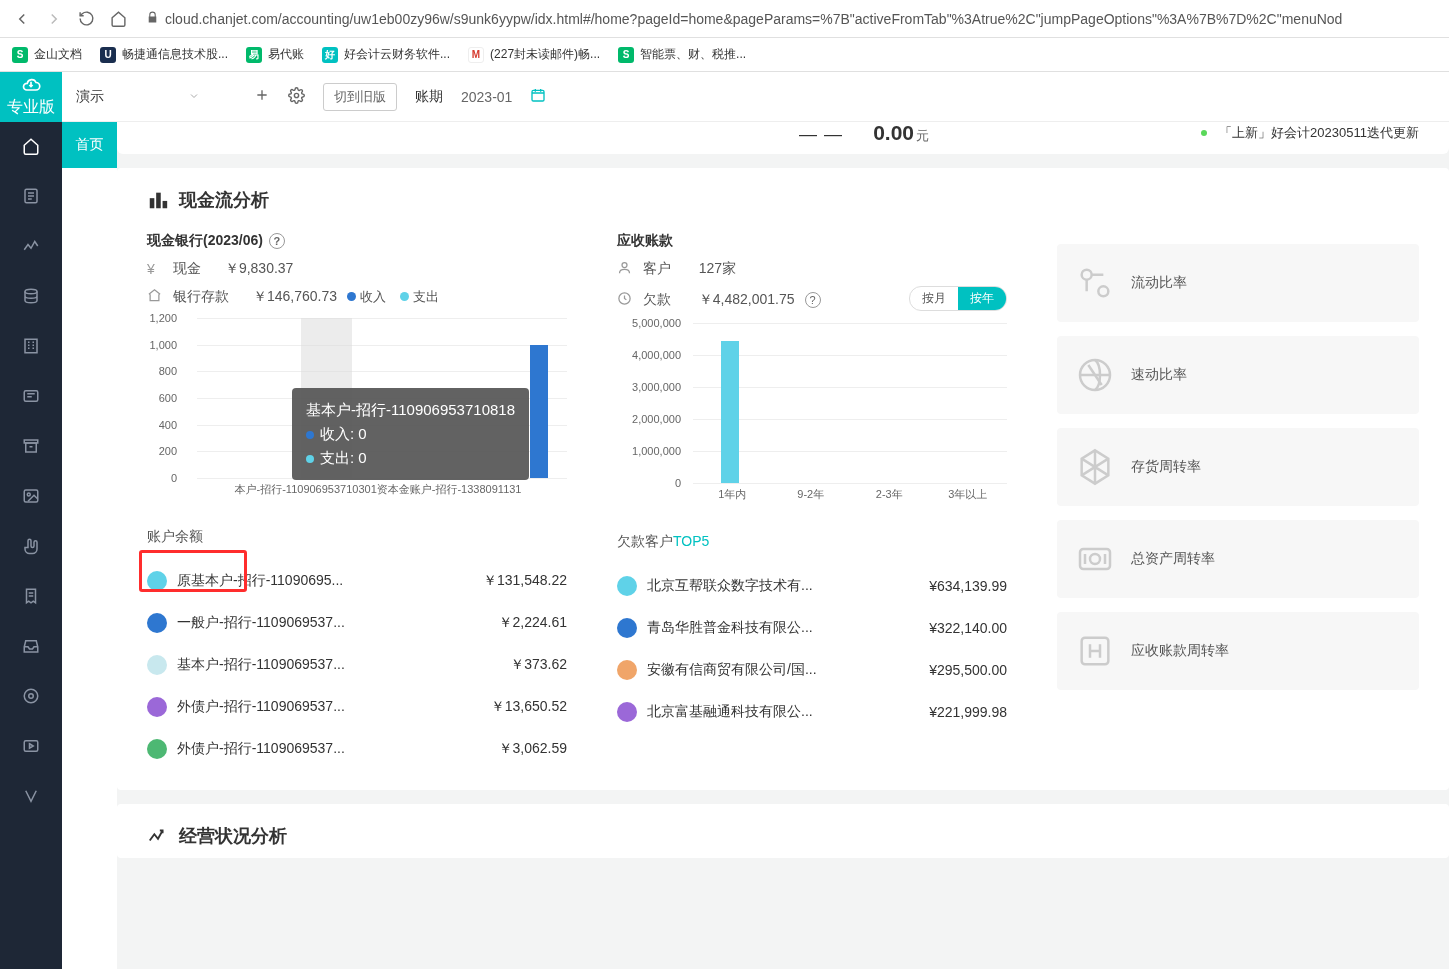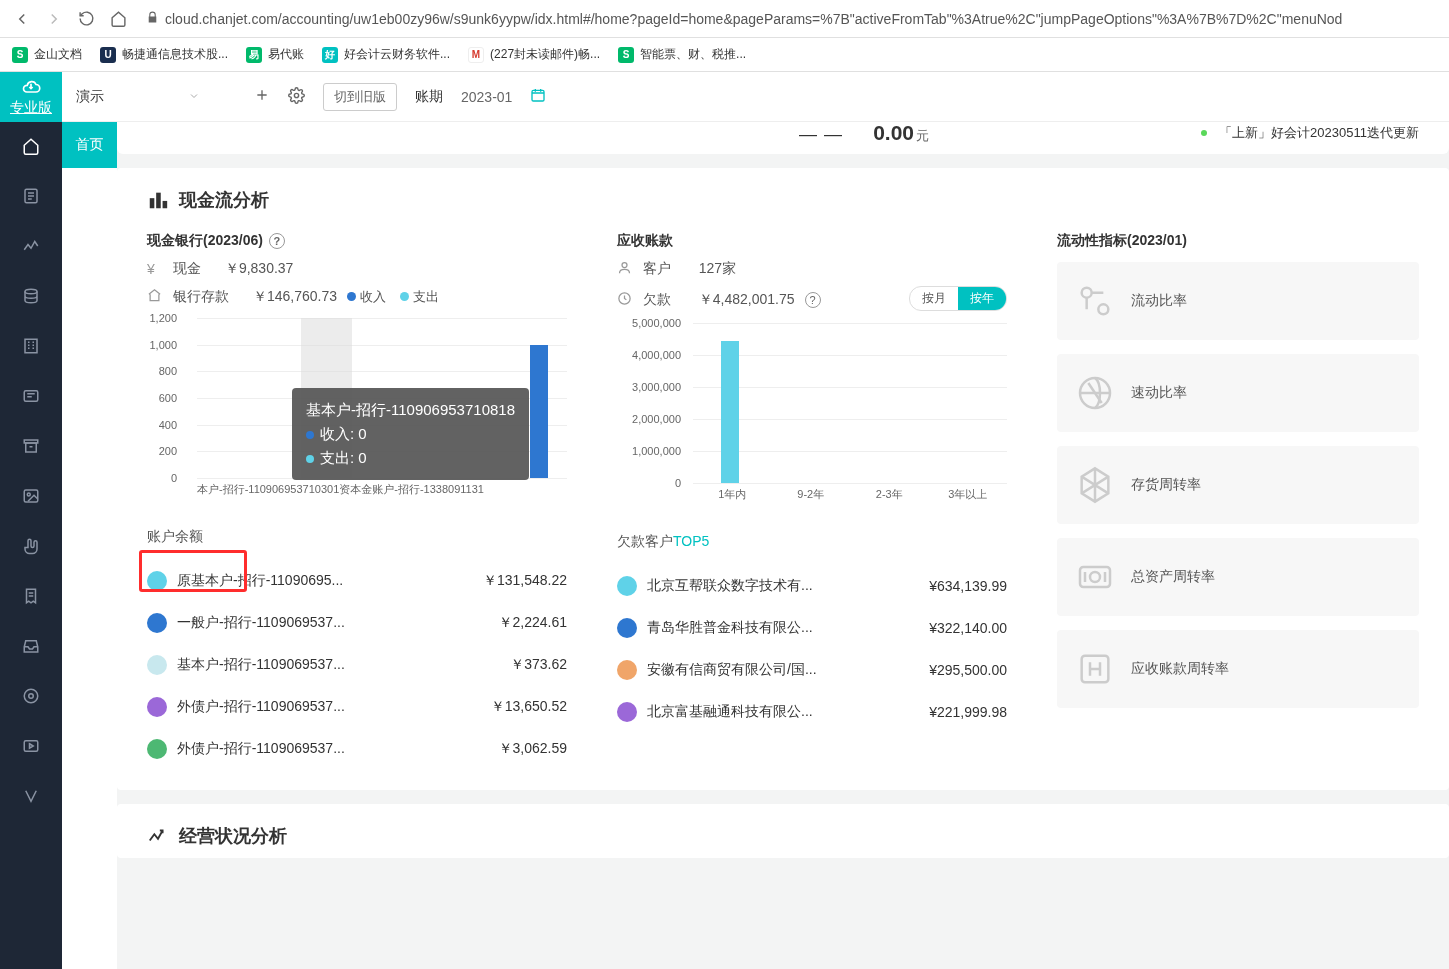--- a/index.html
+++ b/index.html
@@ -12,21 +12,21 @@
     .url-bar { flex: 1; display: flex; align-items: center; padding: 0 10px; height: 30px; font-size: 14px; color: #555; gap: 6px; }
     .lock-icon { color: #666; }
 
     
     .bookmarks-bar { height: 34px; display: flex; align-items: center; padding: 0 12px; gap: 18px; border-bottom: 1px solid #e0e0e0; font-size: 12px; }
     .bookmark { display: flex; align-items: center; gap: 6px; color: #333; }
     .bm-icon { width: 16px; height: 16px; border-radius: 3px; display: inline-flex; align-items: center; justify-content: center; font-size: 10px; color: #fff; font-weight: bold; }
 
     
     .app-top { height: 50px; display: flex; align-items: center; border-bottom: 1px solid #eee; }
-    .logo-cell { width: 62px; height: 50px; background: #00c1c1; display: flex; flex-direction: column; align-items: center; justify-content: center; color: #fff; font-size: 14px; text-decoration: underline; }
+    .logo-cell { width: 62px; height: 50px; background: #00c1c1; display: flex; flex-direction: column; align-items: center; justify-content: center; color: #fff; font-size: 16px; }
     .logo-cell svg { margin-bottom: 2px; }
     .selector { display: flex; align-items: center; padding: 0 30px 0 14px; font-size: 14px; gap: 84px; color: #333; }
     .top-actions { display: flex; align-items: center; gap: 18px; padding-left: 24px; font-size: 14px; color: #666; }
     .old-btn { border: 1px solid #ccc; padding: 4px 10px; border-radius: 3px; font-size: 13px; }
     .period-label { color: #333; }
     .cal-icon { color: #00c1c1; }
 
     
     .app-body { display: flex; height: calc(969px - 38px - 34px - 50px); }
 
@@ -67,21 +67,21 @@
     .legend { float: right; display: flex; gap: 14px; align-items: center; font-size: 13px; }
     .legend .dot { width: 9px; height: 9px; border-radius: 50%; display: inline-block; margin-right: 4px; }
 
     .chart1 { position: relative; height: 190px; margin-top: 12px; }
     .y-axis { position: absolute; left: 0; top: 0; height: 160px; width: 48px; }
     .y-tick { position: absolute; right: 18px; font-size: 11px; color: #666; transform: translateY(-50%); }
     .plot { position: absolute; left: 50px; right: 0; top: 0; height: 160px; }
     .grid-line { position: absolute; left: 0; right: 0; border-top: 1px solid #eee; }
     .highlight-band { position: absolute; top: 0; bottom: 0; background: #ddd; opacity: .55; }
     .bar { position: absolute; bottom: 0; width: 18px; }
-    .x-labels { position: absolute; left: 50px; right: 8px; top: 164px; display: flex; justify-content: flex-start; font-size: 11px; color: #666; }
+    .x-labels { position: absolute; left: 50px; right: 8px; top: 164px; display: flex; justify-content: center; font-size: 11px; color: #666; }
 
     .tooltip { position: absolute; background: rgba(85,85,85,.92); color: #fff; padding: 10px 14px; border-radius: 4px; font-size: 15px; line-height: 1.6; }
     .tooltip .tdot { width:8px; height:8px; border-radius:50%; display:inline-block; margin-right:6px; }
 
     .chart2 { position: relative; height: 190px; margin-top: 12px; }
     .y-axis2 { position: absolute; left: 0; top: 0; height: 160px; width: 70px; }
     .plot2 { position: absolute; left: 76px; right: 0; top: 0; height: 160px; }
     .x-labels2 { position: absolute; left: 76px; right: 0; top: 164px; display: flex; font-size: 11px; color: #666; }
     .x-labels2 span{ flex:1; text-align:center;}
 
@@ -458,21 +458,20 @@
               </div>
               <div class="row-item">
                 <span class="badge" style="background:#9b68d8"></span>
                 <span class="name">北京富基融通科技有限公...</span>
                 <span class="amt">¥221,999.98</span>
               </div>
             </div>
         </div>
 
         <div class="col-c">
-          <div class="sec-head">流动性指标(2023/01)</div>
           <div id="metrics-list" style="margin-top:12px">
               <div class="metric-card">
                 <span class="mi-icon"><svg width="40" height="40" viewBox="0 0 24 24" fill="none" stroke="currentColor" stroke-width="1.5">
                     <circle cx="7" cy="7" r="3"></circle>
                     <circle cx="17" cy="17" r="3"></circle>
                     <path d="M10 7h7M7 10v7"></path>
                   </svg></span>
                 <span>流动比率</span>
               </div>
               <div class="metric-card">

